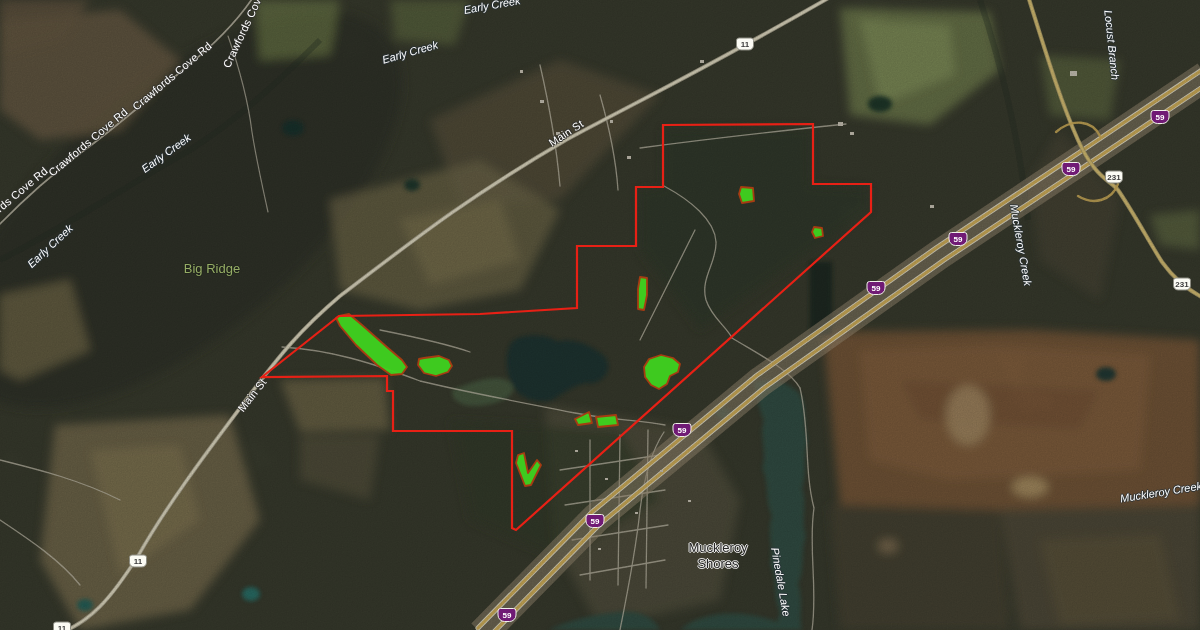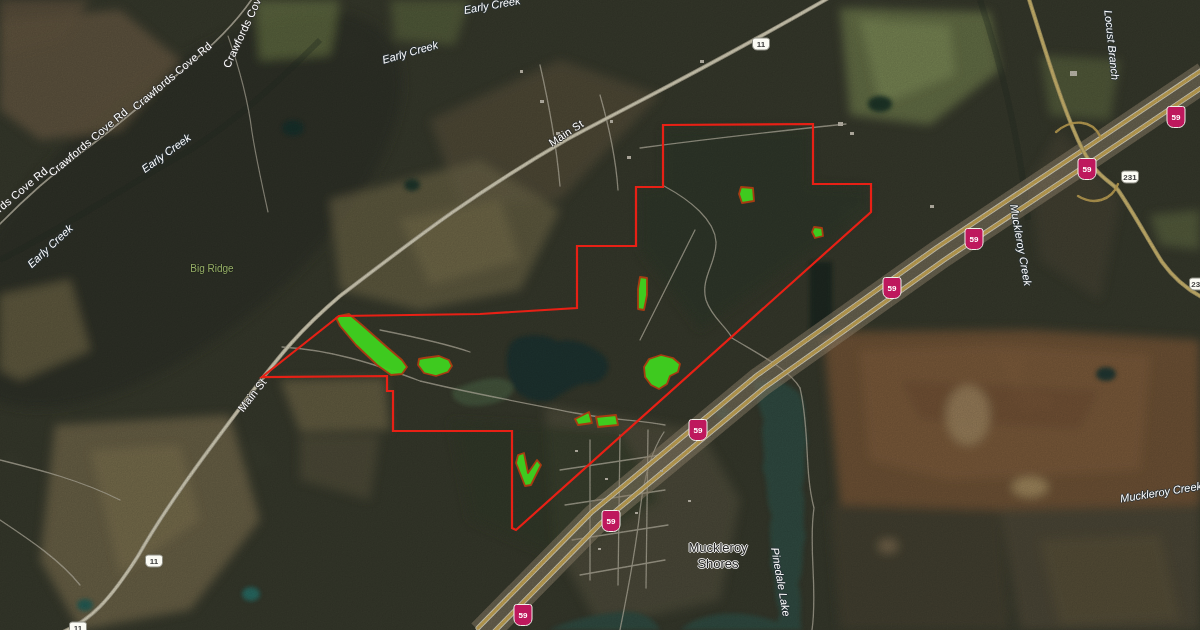--- a/index.html
+++ b/index.html
@@ -16,34 +16,34 @@
   }
   .map-label.water{
     color:#fdfdfd;font-size:11px;font-style:italic;
     text-shadow:-1px 0 0 rgba(40,50,55,.9),1px 0 0 rgba(40,50,55,.9),0 -1px 0 rgba(40,50,55,.9),0 1px 0 rgba(40,50,55,.9);
   }
   .map-label.places{
     color:#262626;font-size:13px;white-space:normal;width:74px;text-align:center;line-height:1.2;
     text-shadow:-1px 0 0 rgba(255,255,255,.85),1px 0 0 rgba(255,255,255,.85),0 -1px 0 rgba(255,255,255,.85),0 1px 0 rgba(255,255,255,.85);
   }
   .map-label.terrain{
-    color:#96ad66;font-size:10px;
+    color:#96ad66;font-size:13px;
     text-shadow:-1px 0 0 rgba(30,34,26,.7),1px 0 0 rgba(30,34,26,.7),0 -1px 0 rgba(30,34,26,.7),0 1px 0 rgba(30,34,26,.7);
     text-align:center;
   }
   .shield{
     position:absolute;display:flex;align-items:center;justify-content:center;
-    transform:translate(-50%,-50%);font-weight:bold;box-sizing:border-box;pointer-events:none;margin-left:16px;
+    transform:translate(-50%,-50%);font-weight:bold;box-sizing:border-box;pointer-events:none;
   }
   .shield.us{
     width:18px;height:13px;background:#fbfbf4;border:1px solid #8a8a80;
     border-radius:3px 3px 5px 5px;color:#3a3a3a;font-size:8px;
   }
   .shield.interstate{
-    width:19px;height:22px;background:#be185d;border:1px solid #f0f0ea;
+    width:19px;height:14px;background:#701a75;border:1px solid #f0f0ea;
     border-radius:3px 3px 7px 7px;color:#ffffff;font-size:8px;text-align:right;
   }
 </style>
 </head>
 <body>
 
 <div class="map-viewport">
 
   <svg width="1200" height="630" viewBox="0 0 1200 630">
     <defs>

